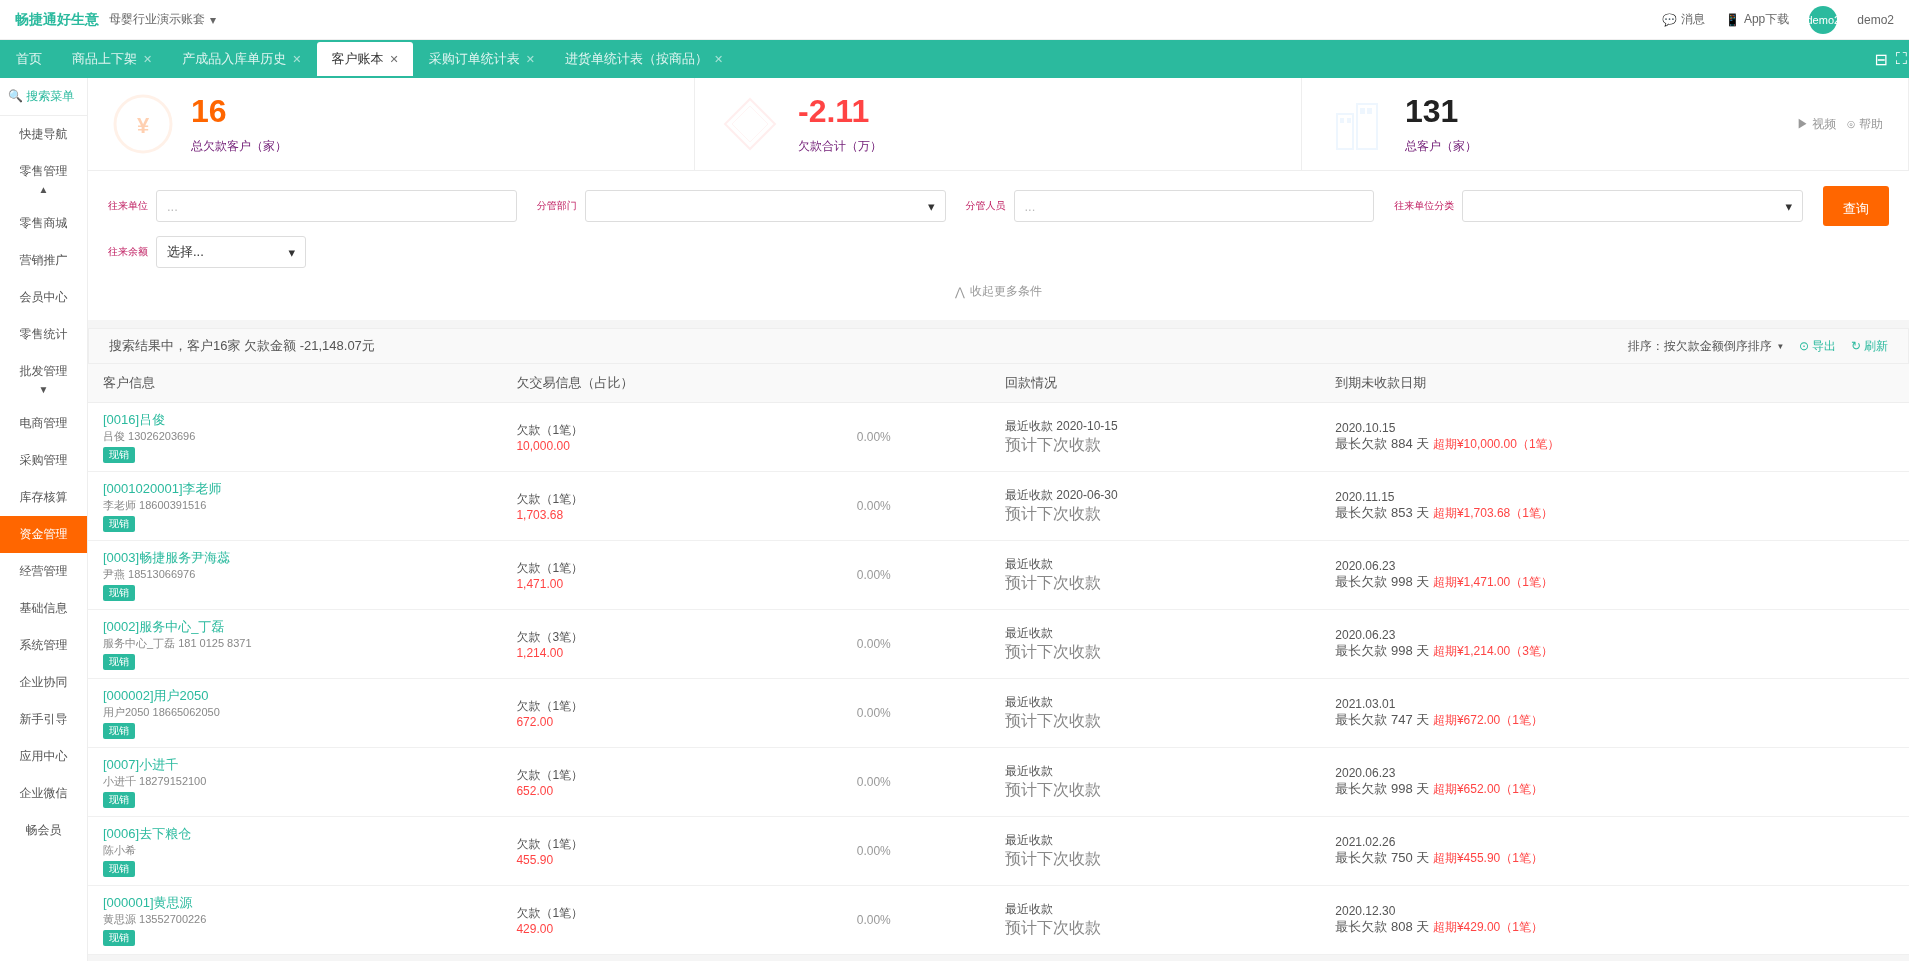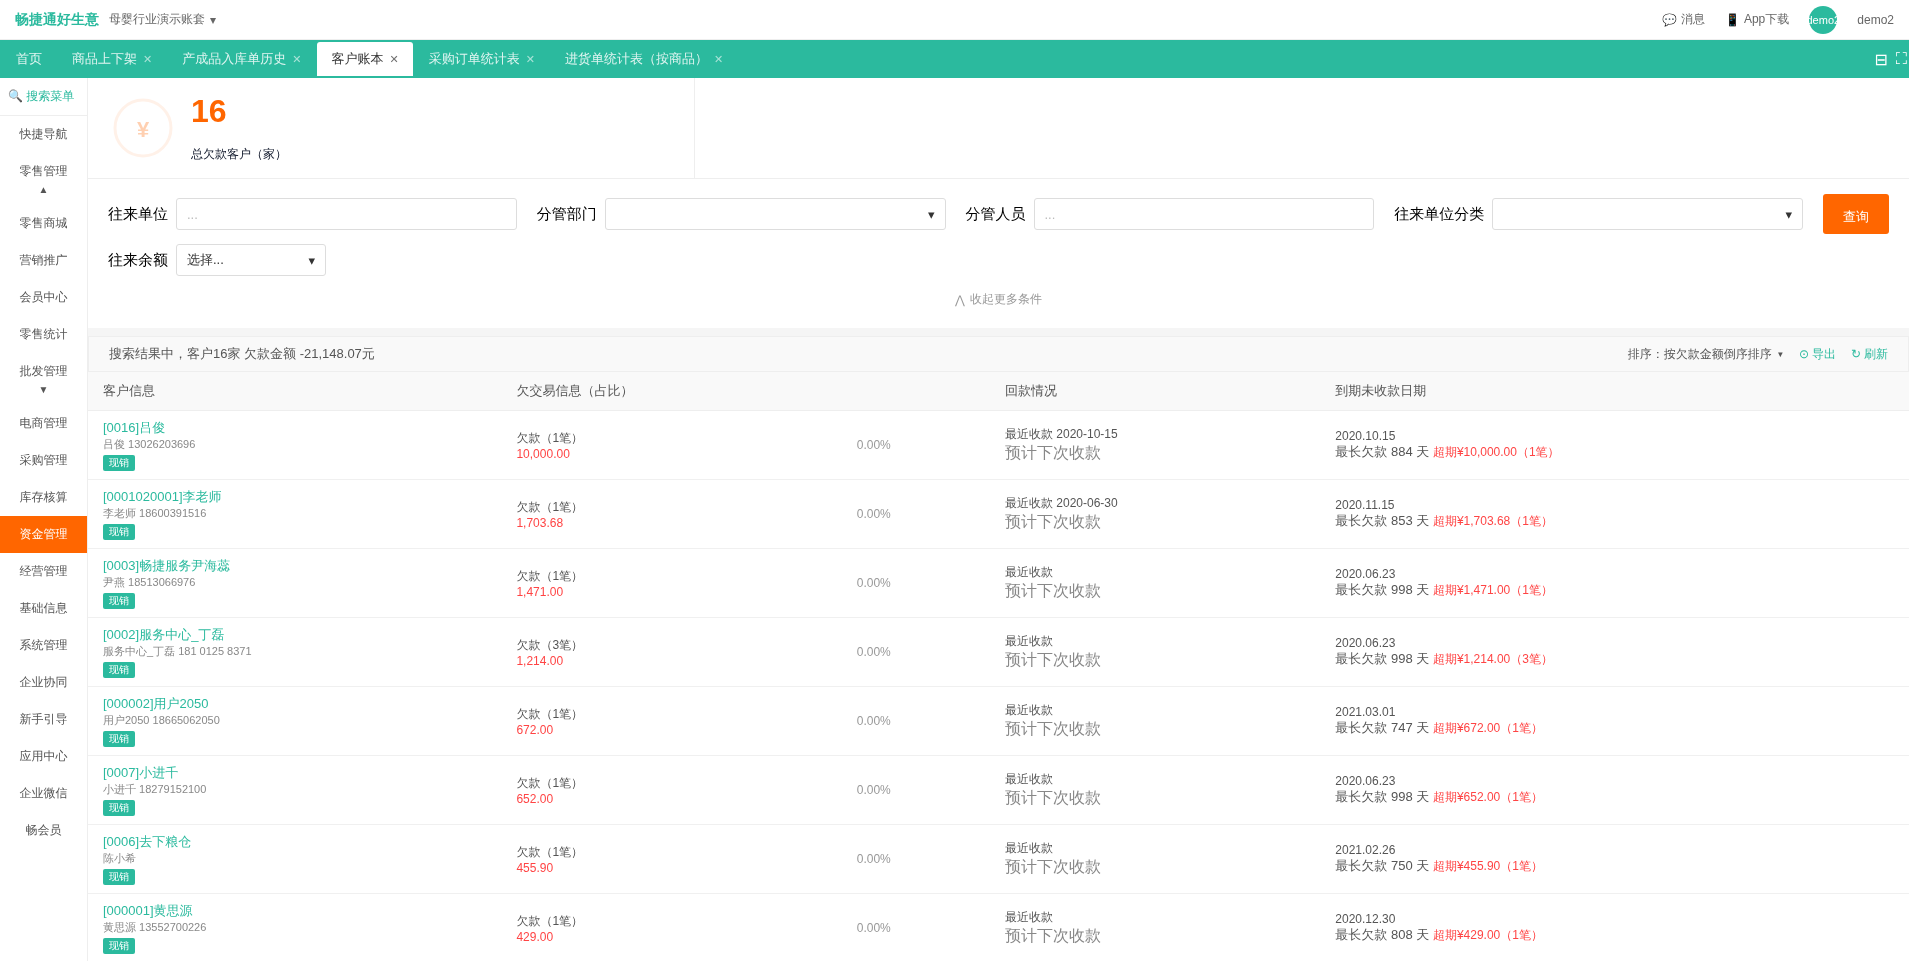--- a/index.html
+++ b/index.html
@@ -56,28 +56,28 @@
       display: flex; align-items: center; padding: 15px 25px; gap: 18px;
       border-right: 1px solid #eee;
     }
     .stat-icon { width: 60px; height: 60px; opacity: 0.3; }
     .stat-icon svg { width: 60px; height: 60px; }
     .stat-info {}
     .stat-value { font-size: 32px; font-weight: bold; }
     .stat-value.red { color: #ff4444; }
     .stat-value.orange { color: #ff6600; }
     .stat-value.black { color: #222; }
-    .stat-label { font-size: 12px; color: #0f172a; margin-top: 16px; }
+    .stat-label { font-size: 12px; color: #701a75; margin-top: 8px; }
     .stat-card-actions { margin-left: auto; display: flex; gap: 10px; font-size: 12px; color: #999; cursor: pointer; }
 
     
     .filter-area { background: #fff; padding: 15px 20px; margin-bottom: 8px; }
     .filter-row { display: flex; align-items: center; gap: 20px; margin-bottom: 10px; }
     .filter-item { display: flex; align-items: center; gap: 8px; flex: 1; }
-    .filter-item label { font-size: 15px; color: #000000; white-space: nowrap; }
+    .filter-item label { font-size: 10px; color: #be185d; white-space: nowrap; }
     .filter-input {
       flex: 1; border: 1px solid #ddd; border-radius: 3px; padding: 5px 10px;
       font-size: 13px; height: 32px; outline: none; cursor: pointer;
       display: flex; align-items: center; justify-content: space-between; color: #bbb;
     }
     .filter-select {
       flex: 1; border: 1px solid #ddd; border-radius: 3px; padding: 5px 10px;
       font-size: 13px; height: 32px; background: #fff; outline: none; cursor: pointer;
       display: flex; align-items: center; justify-content: space-between;
     }
@@ -254,20 +254,52 @@
       <div class="stat-card">
         <div class="stat-icon">
           <svg viewBox="0 0 60 60" fill="none" xmlns="http://www.w3.org/2000/svg">
             <circle cx="30" cy="30" r="28" stroke="#ff6600" stroke-width="3" fill="none" opacity="0.3"></circle>
             <text x="50%" y="55%" text-anchor="middle" fill="#ff6600" font-size="22" font-weight="bold" dominant-baseline="middle">¥</text>
           </svg>
         </div>
         <div class="stat-info">
           <div class="stat-value orange">16</div>
           <div class="stat-label">总欠款客户（家）</div>
+        </div>
+      </div>
+      <div class="stat-card">
+        <div class="stat-icon">
+          <svg viewBox="0 0 60 60" fill="none" xmlns="http://www.w3.org/2000/svg">
+            <polygon points="30,5 55,30 30,55 5,30" stroke="#ff4444" stroke-width="2" fill="none" opacity="0.3"></polygon>
+            <polygon points="30,12 48,30 30,48 12,30" stroke="#ff4444" stroke-width="1" fill="none" opacity="0.2"></polygon>
+          </svg>
+        </div>
+        <div class="stat-info">
+          <div class="stat-value red">-2.11</div>
+          <div class="stat-label">欠款合计（万）</div>
+        </div>
+      </div>
+      <div class="stat-card">
+        <div class="stat-icon">
+          <svg viewBox="0 0 60 60" fill="none" xmlns="http://www.w3.org/2000/svg">
+            <rect x="10" y="20" width="16" height="35" stroke="#4a9cf5" stroke-width="2" fill="none" opacity="0.3"></rect>
+            <rect x="30" y="10" width="20" height="45" stroke="#4a9cf5" stroke-width="2" fill="none" opacity="0.3"></rect>
+            <rect x="13" y="24" width="4" height="5" fill="#4a9cf5" opacity="0.3"></rect>
+            <rect x="20" y="24" width="4" height="5" fill="#4a9cf5" opacity="0.3"></rect>
+            <rect x="33" y="14" width="5" height="6" fill="#4a9cf5" opacity="0.3"></rect>
+            <rect x="40" y="14" width="5" height="6" fill="#4a9cf5" opacity="0.3"></rect>
+          </svg>
+        </div>
+        <div class="stat-info">
+          <div class="stat-value black">131</div>
+          <div class="stat-label">总客户（家）</div>
+        </div>
+        <div class="stat-card-actions">
+          <span>▶ <span>视频</span></span>
+          <span>⊙ <span>帮助</span></span>
         </div>
       </div>
     </div>
 
     <div class="filter-area">
       <div class="filter-row">
         <div class="filter-item">
           <label>往来单位</label>
           <div class="filter-input">
             <span>...</span>

